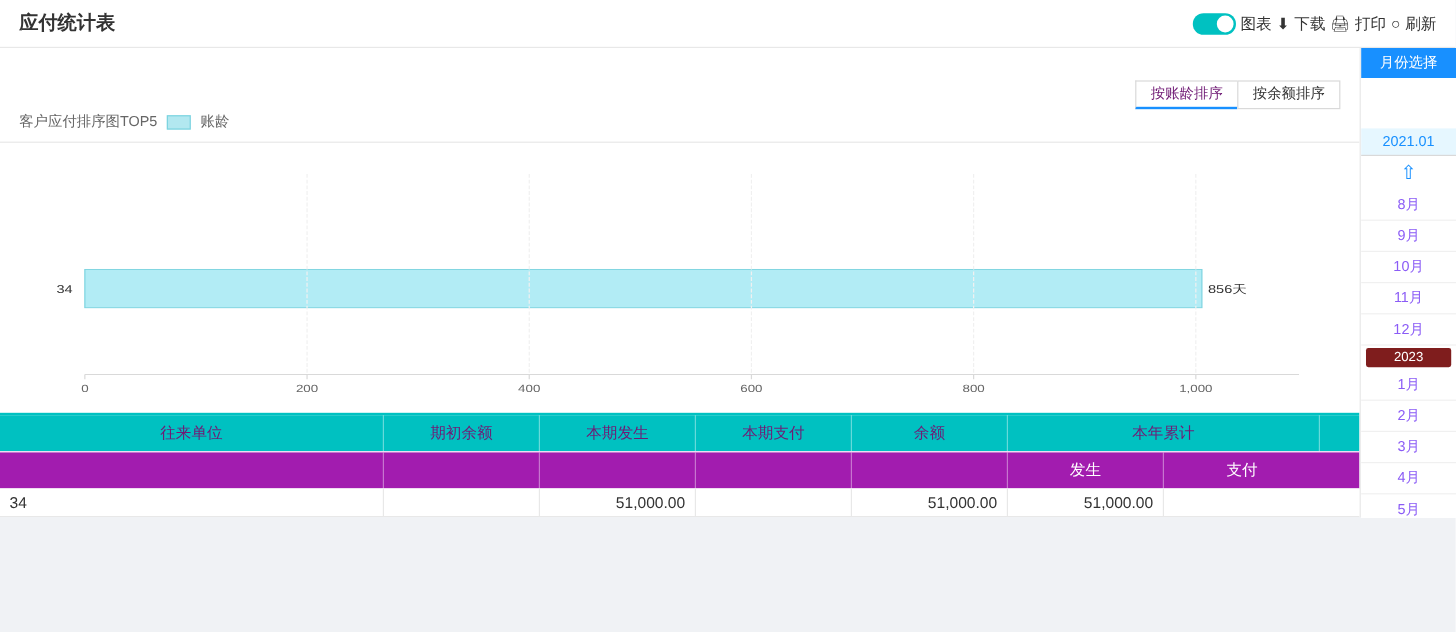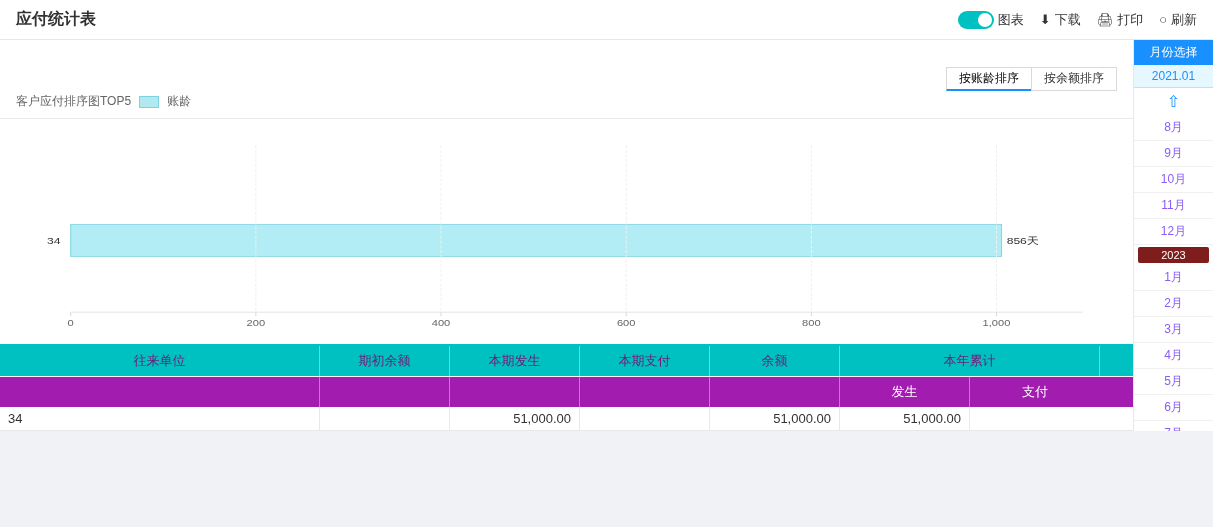--- a/index.html
+++ b/index.html
@@ -3,40 +3,40 @@
   <meta charset="utf-8">
   <style>
     * { box-sizing: border-box; margin: 0; padding: 0; }
     body { font-family: 'Microsoft YaHei', Arial, sans-serif; font-size: 13px; background: #f0f2f5; color: #333; }
 
     .app-container { width: 1213px; height: 431px; display: flex; flex-direction: column; background: #fff; overflow: hidden; }
 
     
     .header { display: flex; align-items: center; justify-content: space-between; padding: 8px 16px; background: #fff; border-bottom: 1px solid #e8e8e8; height: 40px; }
     .header-title { font-size: 16px; font-weight: bold; color: #333; }
-    .header-actions { display: flex; align-items: center; gap: 16px; }
+    .header-actions { display: flex; align-items: center; gap: 4px; }
     .toggle-wrap { display: flex; align-items: center; gap: 4px; }
     .toggle { width: 36px; height: 18px; background: #00c1c1; border-radius: 9px; position: relative; cursor: pointer; }
     .toggle::after { content: ''; position: absolute; width: 14px; height: 14px; background: #fff; border-radius: 50%; top: 2px; right: 2px; }
     .action-btn { display: flex; align-items: center; gap: 4px; color: #333; cursor: pointer; font-size: 13px; }
 
     
     .main-content { display: flex; flex: 1; overflow: hidden; }
 
     
     .chart-area { flex: 1; display: flex; flex-direction: column; overflow: hidden; }
 
     
     .chart-header { display: flex; align-items: center; justify-content: space-between; padding: 8px 16px; border-bottom: 1px solid #e8e8e8; }
     .chart-legend { display: flex; align-items: center; gap: 8px; font-size: 12px; color: #666; margin-top: 45px; }
     .legend-box { width: 20px; height: 12px; background: #b2e8f0; border: 1px solid #7dd4e0; }
     .chart-sort { display: flex; gap: 0; }
     .sort-btn { padding: 2px 12px; border: 1px solid #d9d9d9; font-size: 12px; cursor: pointer; background: #fff; color: #333; }
     .sort-btn:first-child { border-right: none; }
-    .sort-btn.active { border-bottom: 2px solid #1890ff; color: #000000; }
+    .sort-btn.active { border-bottom: 2px solid #1890ff; color: #701a75; }
 
     
     .chart-canvas { flex: 1; padding: 10px 10px 0 10px; position: relative; overflow: hidden; }
     svg.chart-svg { width: 100%; height: 100%; }
 
     
     .table-area { border-top: 2px solid #00c1c1; }
     .table-header { display: flex; background: #00c1c1; color: #701a75; font-size: 13px; }
     .table-subheader { display: flex; background: #a21caf; color: #fff; font-size: 13px; border-top: 1px solid #fff; }
     .th { text-align: center; padding: 6px 4px; border-right: 1px solid rgba(255,255,255,0.4); flex-shrink: 0; }
@@ -49,21 +49,21 @@
     .col-benfasheng { width: 130px; }
     .col-benzhi { width: 130px; }
     .col-yue { width: 130px; }
     .col-leji { width: 260px; text-align: center; }
     .col-leji-fa { width: 130px; }
     .col-leji-zhi { width: 130px; }
 
     
     .sidebar { width: 80px; background: #fff; border-left: 1px solid #e8e8e8; display: flex; flex-direction: column; font-size: 12px; overflow-y: auto; }
     .sidebar-title { background: #1890ff; color: #fff; text-align: center; padding: 4px 2px; font-size: 12px; }
-    .sidebar-current { background: #e6f7ff; color: #1890ff; text-align: center; padding: 4px 2px; border-bottom: 1px solid #d9d9d9; font-size: 12px; }
+    .sidebar-current { background: #e6f7ff; color: #1890ff; text-align: center; padding: 4px 2px; border-bottom: 1px solid #d9d9d9; font-size: 12px; margin-top: 42px; }
     .sidebar-nav-btn { text-align: center; padding: 4px; cursor: pointer; color: #1890ff; font-size: 16px; }
     .sidebar-month { text-align: center; padding: 4px 2px; cursor: pointer; color: #8b5cf6; border-bottom: 1px solid #f0f0f0; }
     .sidebar-year { background: #7f1d1d; color: #fff; text-align: center; padding: 2px 4px; font-size: 11px; font-weight: normal; margin: 2px 4px; border-radius: 2px; }
   </style>
 </head>
 <body>
 
 <div class="app-container">
 
   <div class="header">

